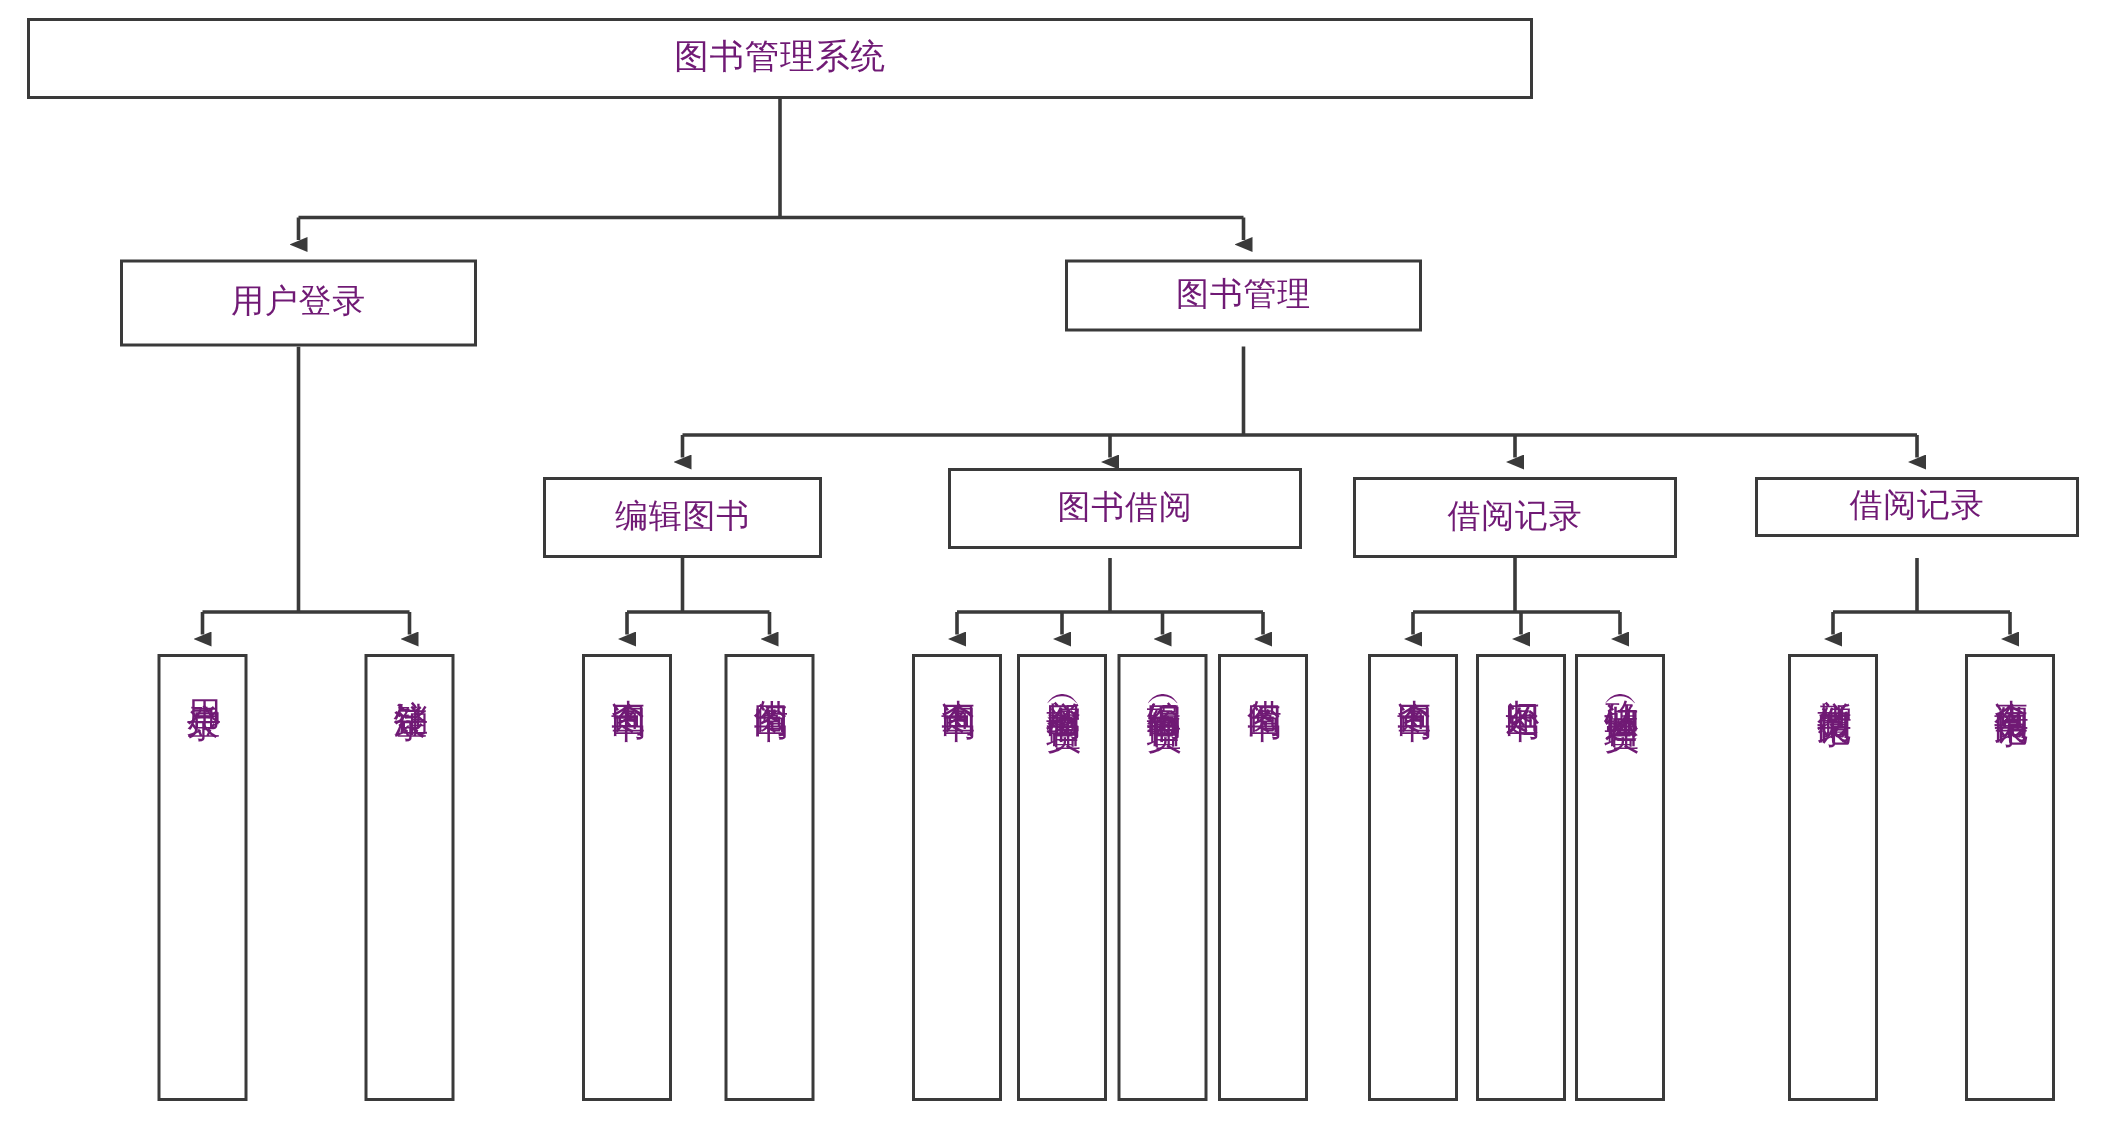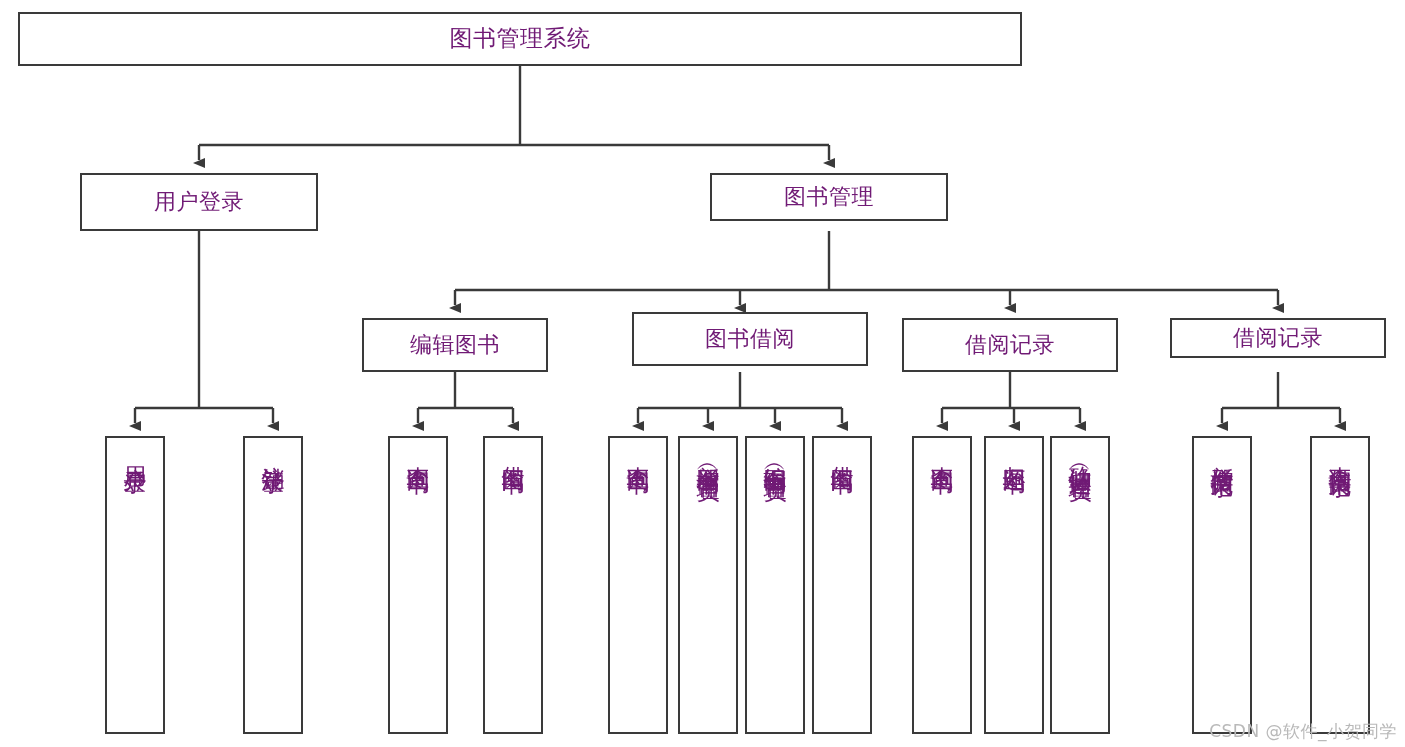--- a/index.html
+++ b/index.html
@@ -173,14 +173,13 @@
         <span class="node-label">确认归还（管理员）</span>
       </div>
       <div class="node vert" style="left: 1192px; top: 436px; width: 60px; height: 298px;">
         <span class="node-label">新增借阅记录</span>
       </div>
       <div class="node vert" style="left: 1310px; top: 436px; width: 60px; height: 298px;">
         <span class="node-label">查询借阅记录</span>
       </div>
     </div>
 
-  <div class="watermark">CSDN @软件_小贺同学</div>
 </div>
 
 </body></html>

